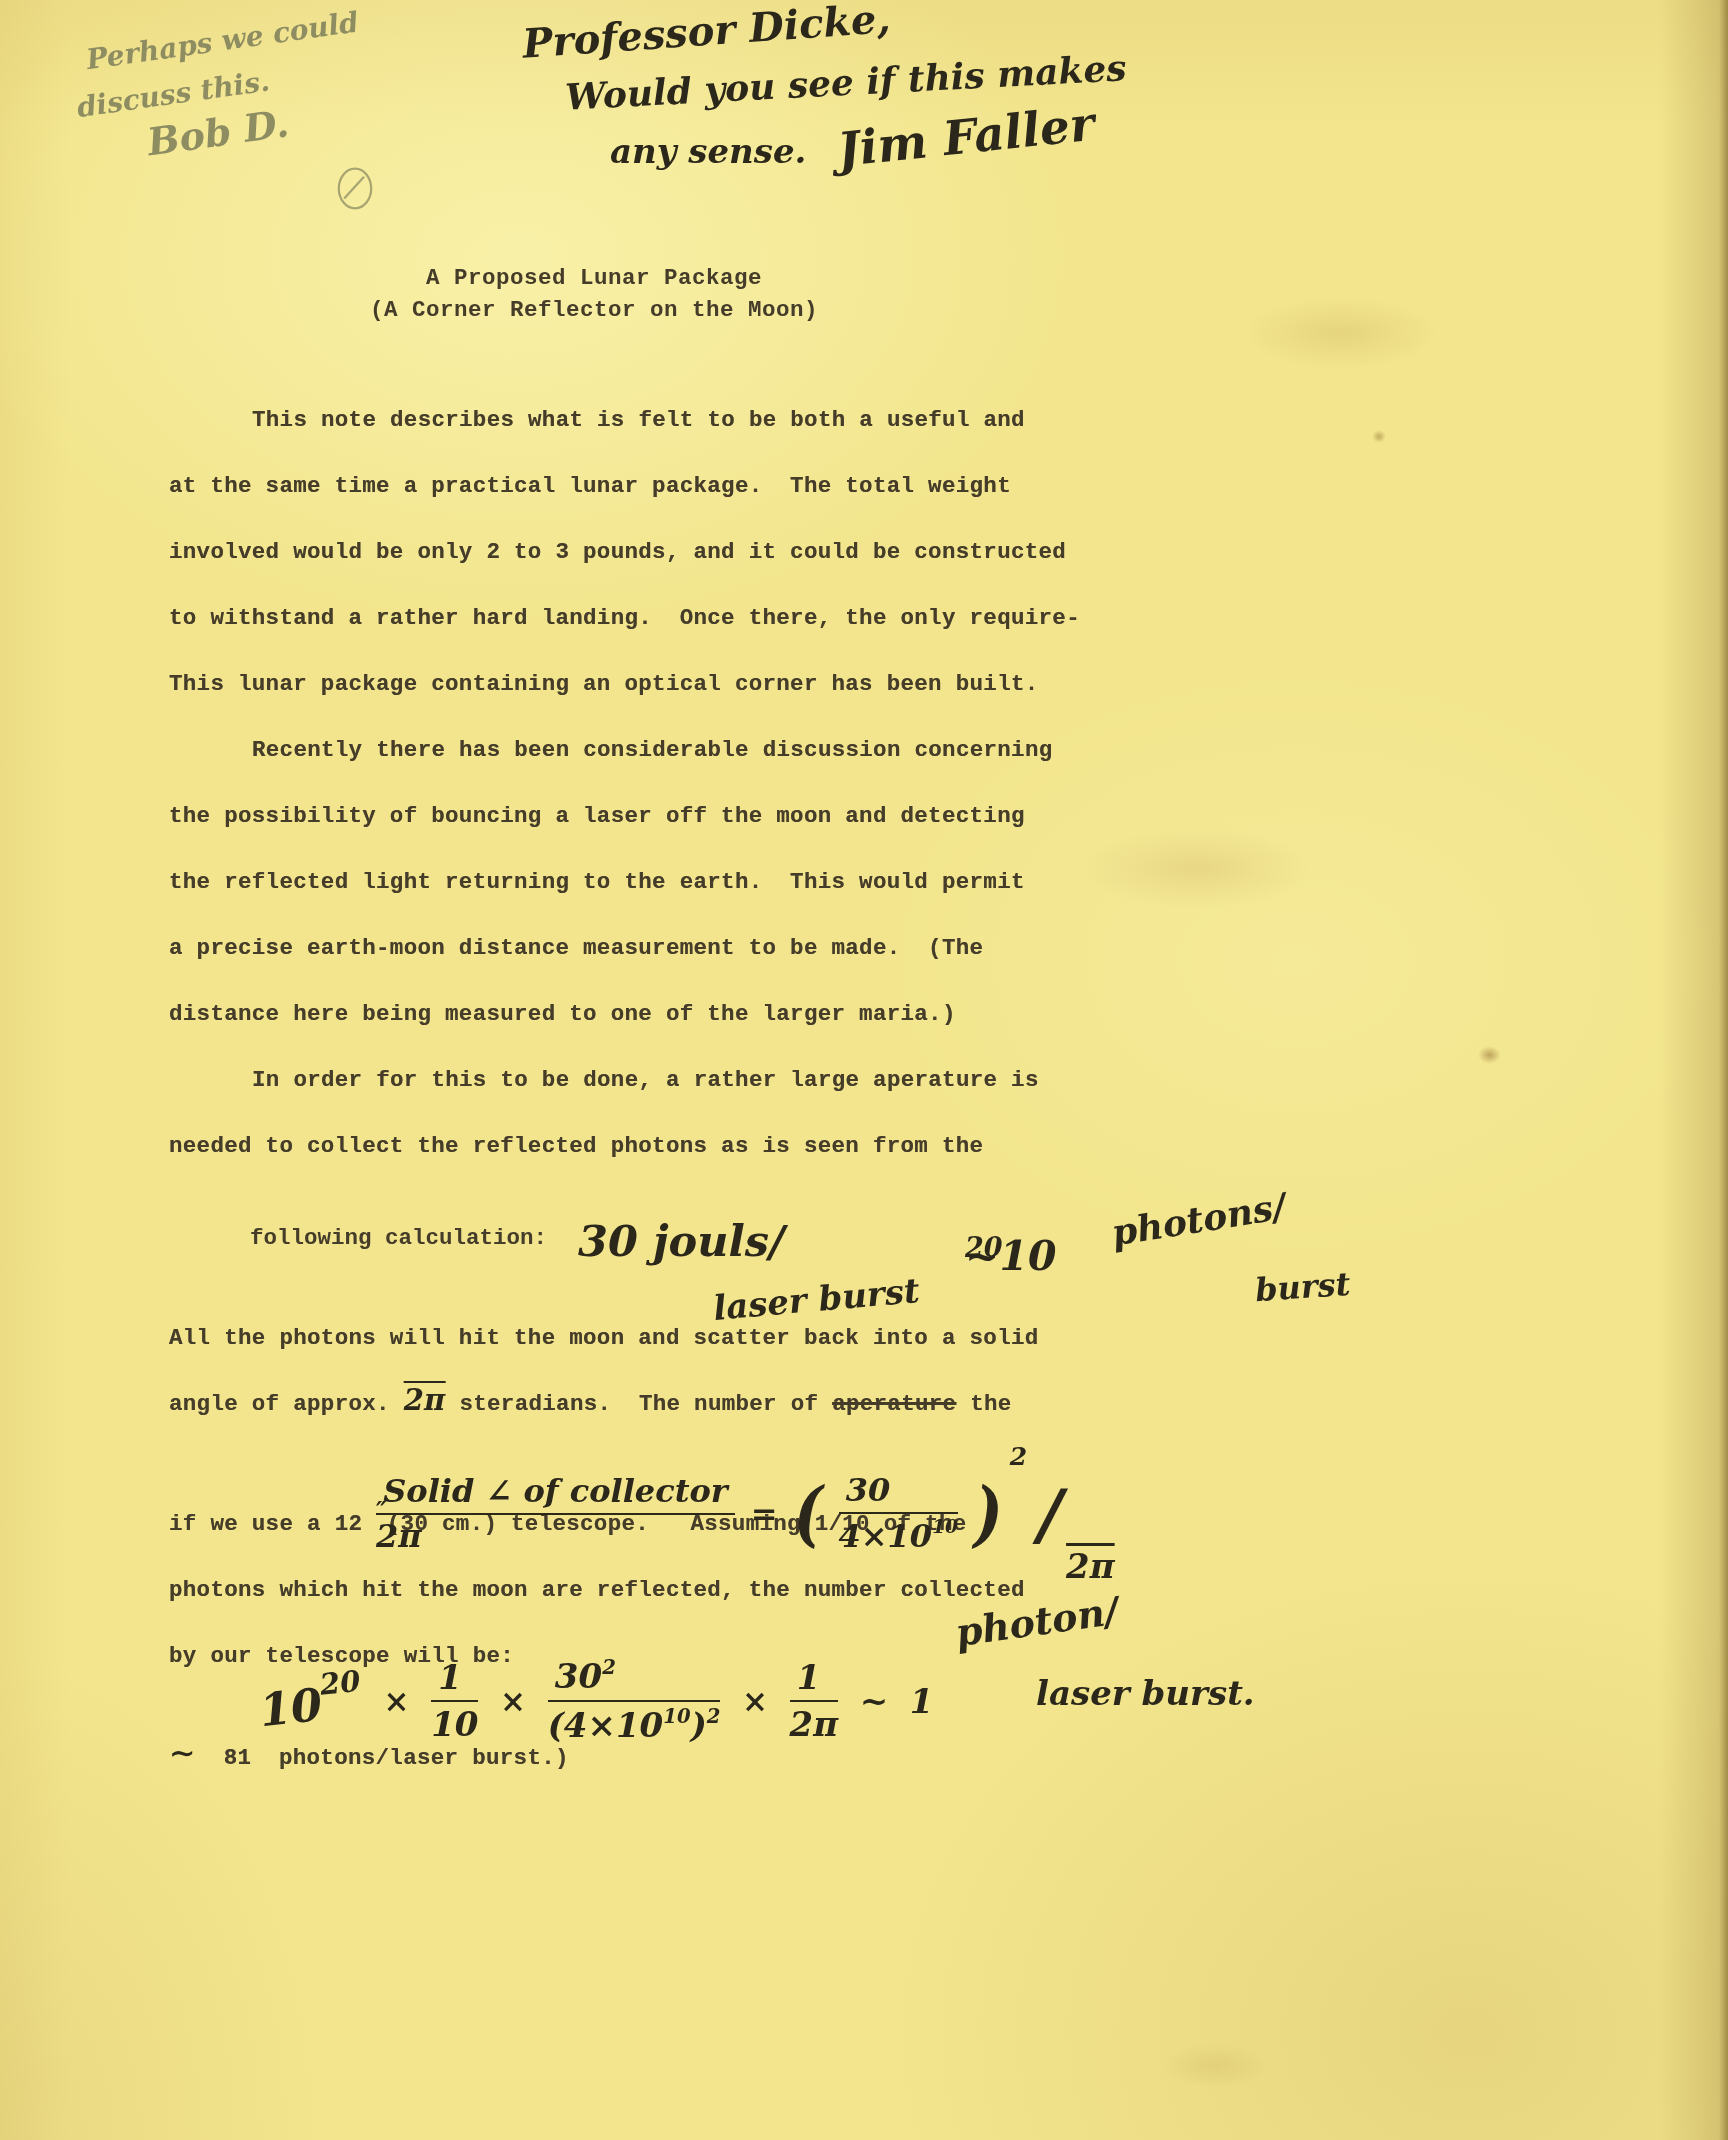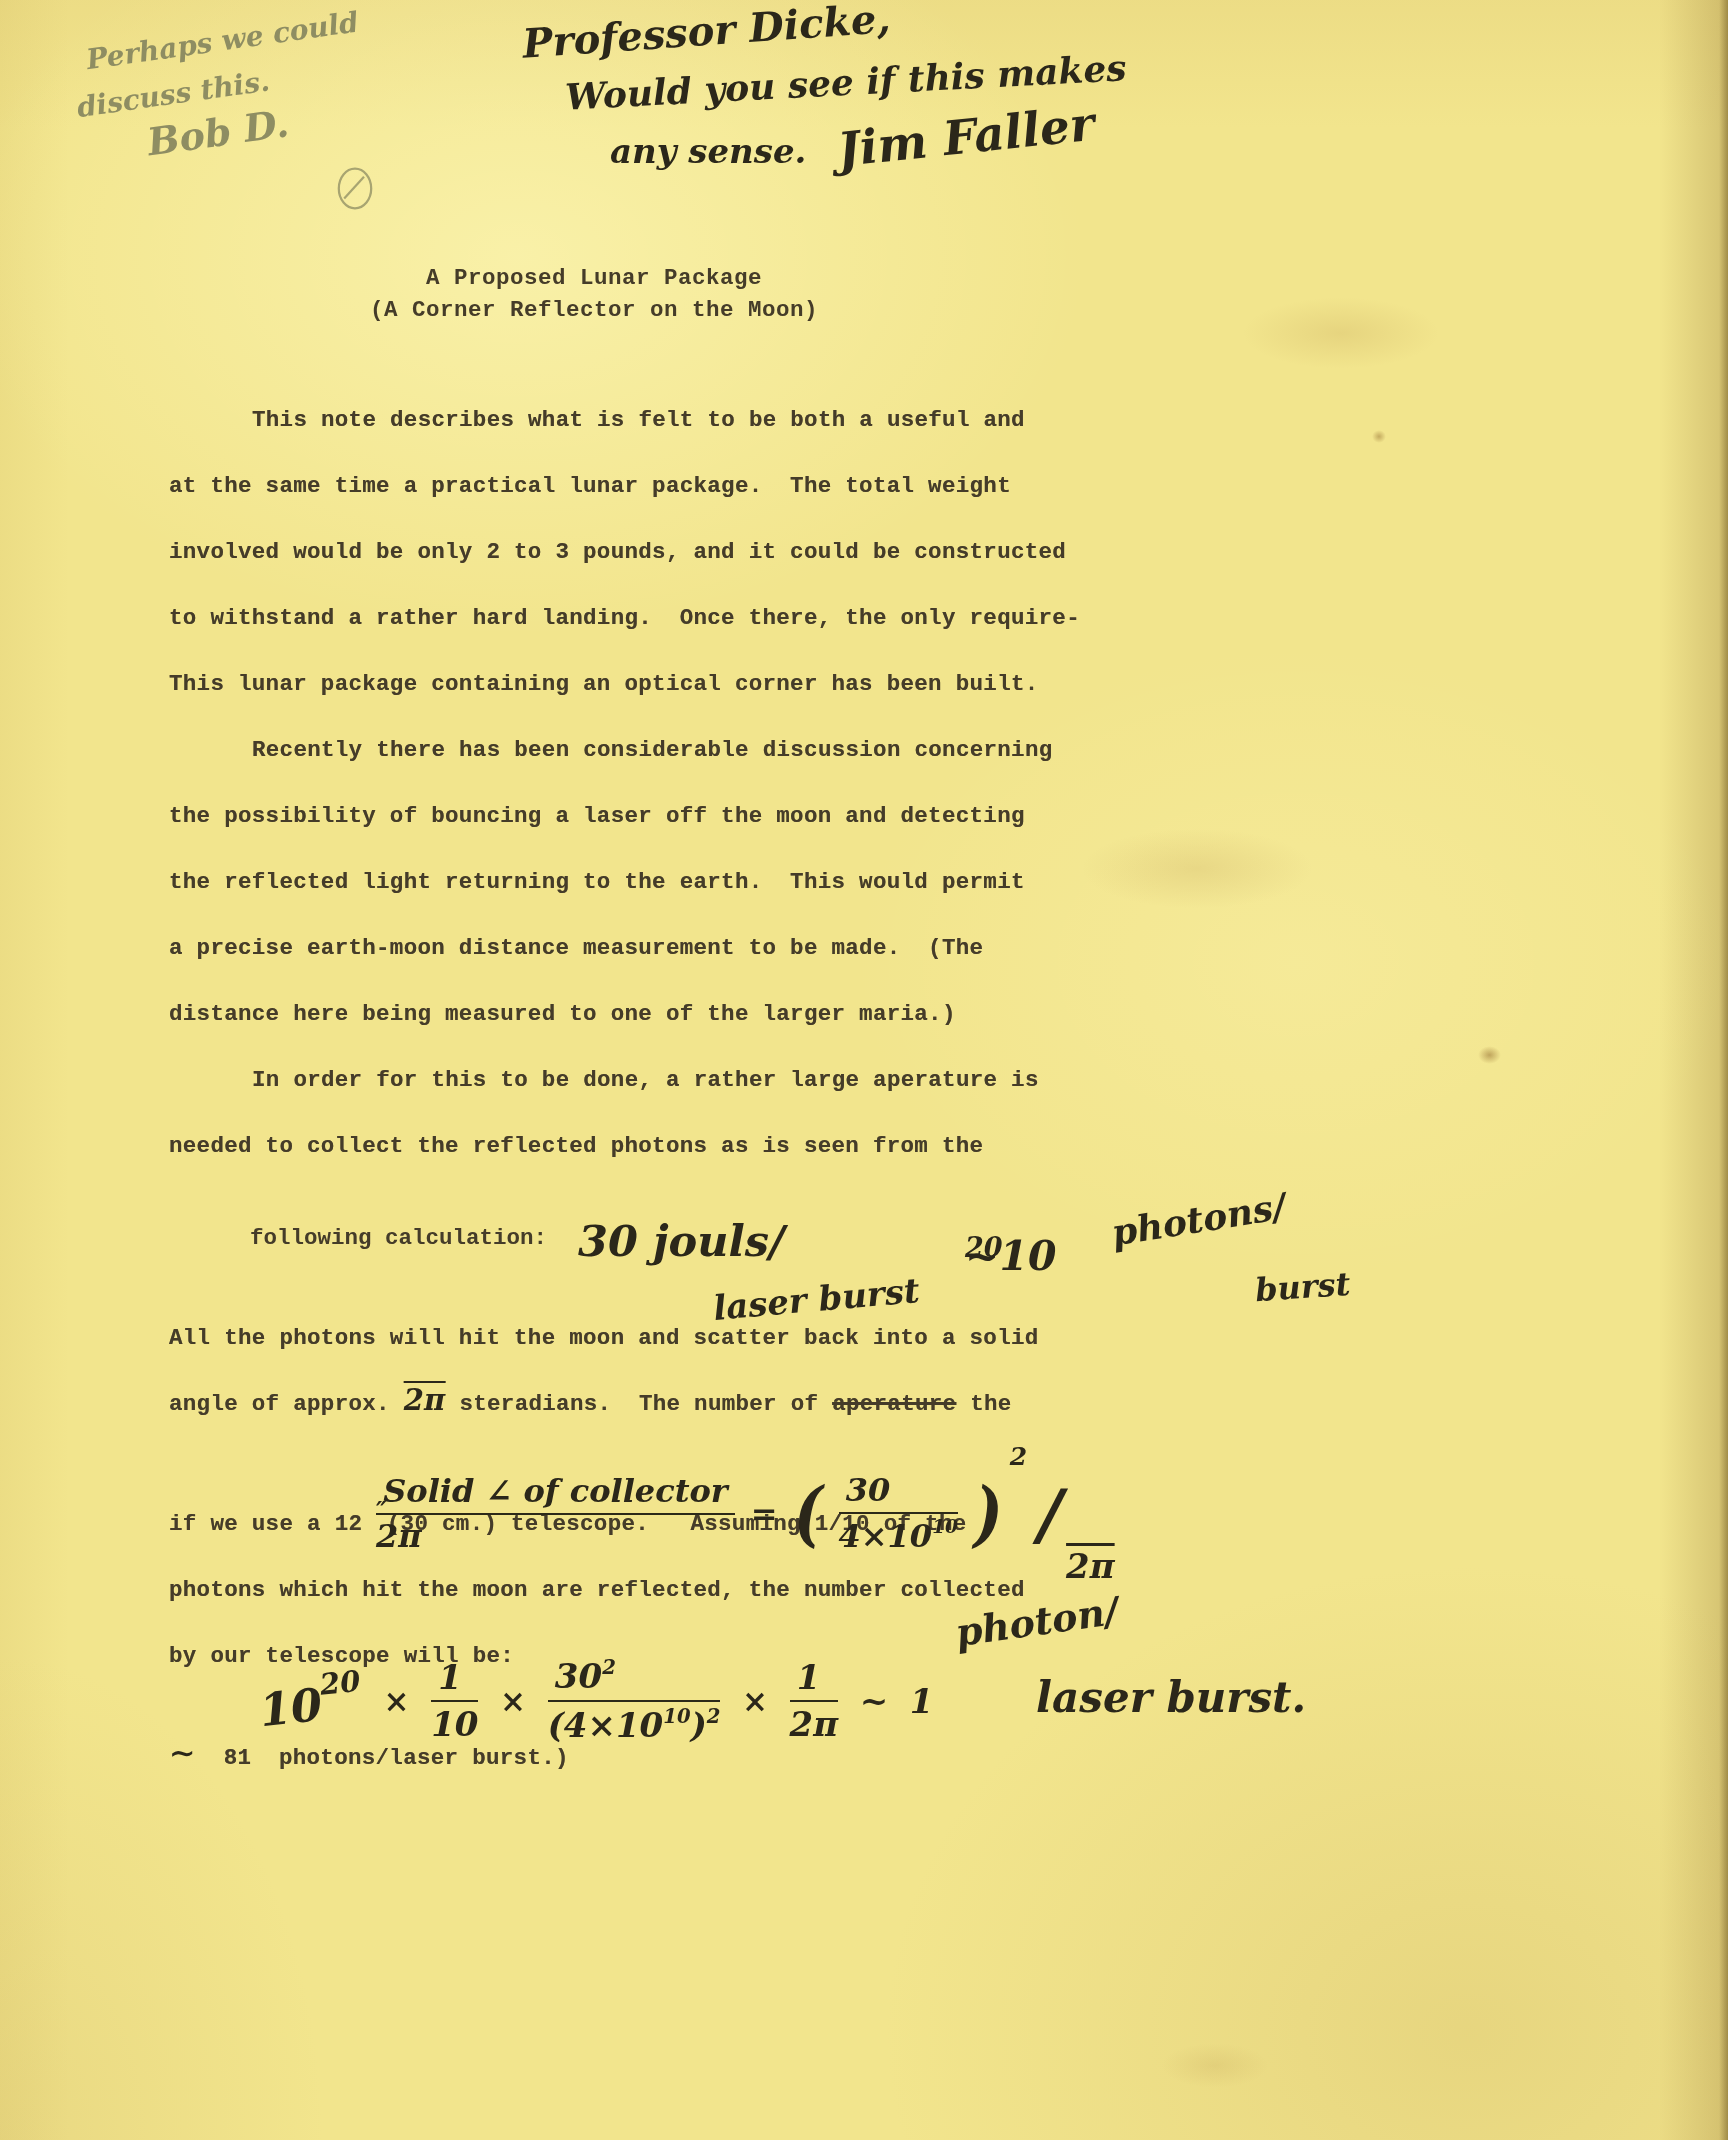--- a/index.html
+++ b/index.html
@@ -80,21 +80,21 @@
   .divisor{align-self:flex-end;margin-left:-12.6px;margin-bottom:3.6px;font-size:34px;}
 
   .eq3{height:54px;margin-top:-18px;position:relative;}
   .eq3-row{display:flex;align-items:center;gap:21.6px;font-size:34px;height:135px;transform:translateY(-38px);margin-left:90px;}
   .e3base{font-size:45px;transform:rotate(-6deg);}
   .e3base .sp{font-size:29px;vertical-align:25px;}
   .e3x{font-size:31px;}
   .e3res{position:relative;width:297px;height:135px;transform:translateY(-34px);}
   .e3res span{position:absolute;white-space:nowrap;}
   .e3rn{left:0;top:0;font-size:38px;transform:rotate(-8deg);}
-  .e3rd{left:81px;top:74px;font-size:42px;}
+  .e3rd{left:81px;top:74px;font-size:34px;}
 </style>
 </head>
 <body>
 
 <div class="page">
 
   <div class="edge-right"></div>
   <div class="stain st1"></div>
   <div class="stain st2"></div>
   <div class="stain st3"></div>

